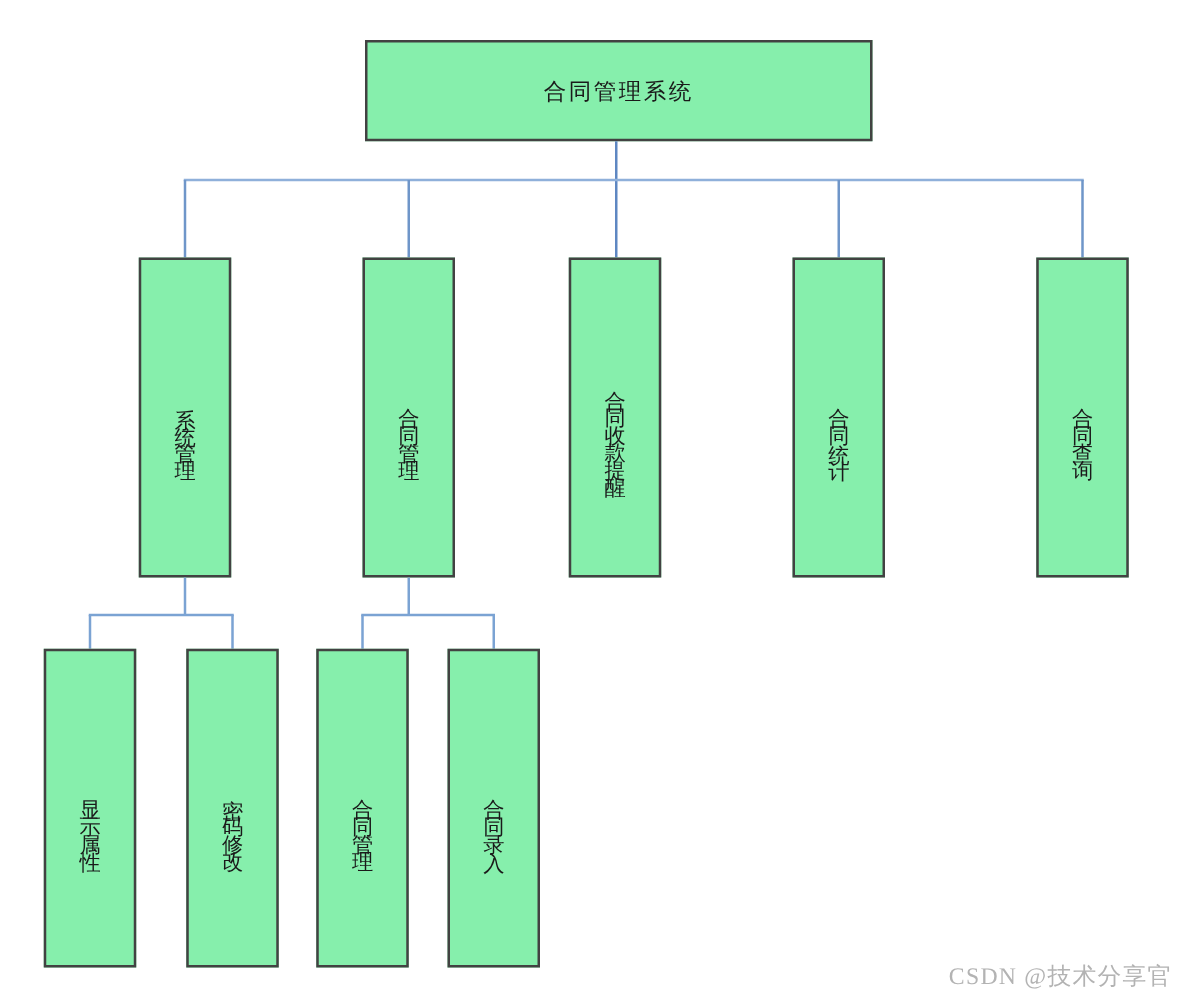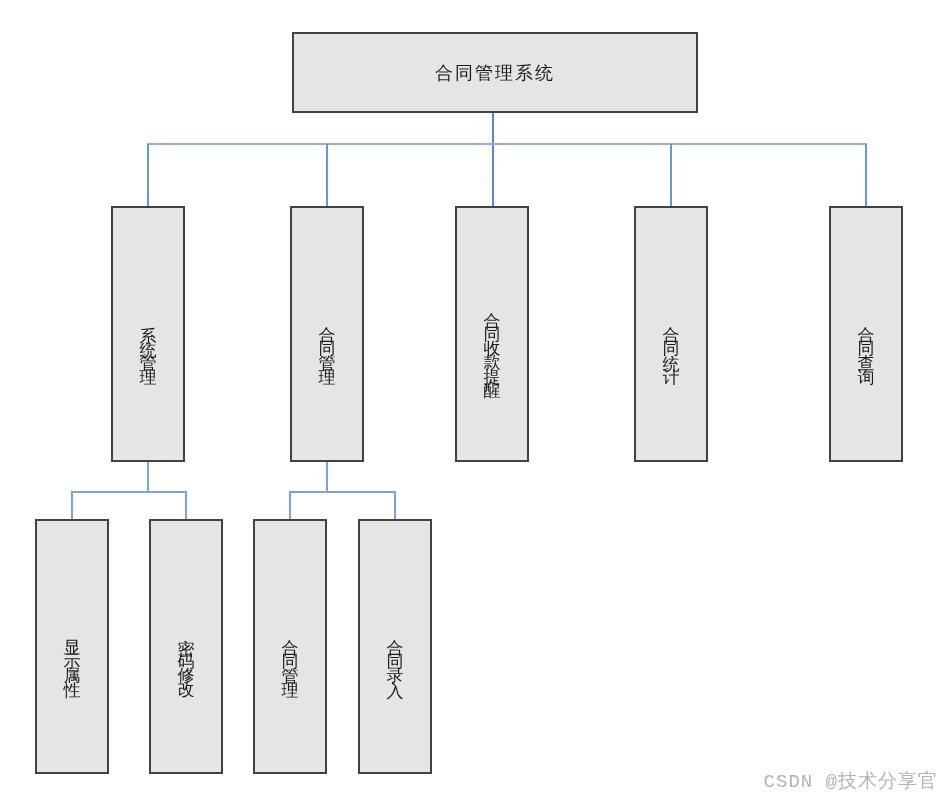--- a/index.html
+++ b/index.html
@@ -12,21 +12,21 @@
     width: 946px;
     height: 802px;
     background: #ffffff;
     overflow: hidden;
     font-family: "Liberation Serif", serif;
   }
   
   .node {
     position: absolute;
     box-sizing: border-box;
-    background: #e5e5e5;
+    background: #86efac;
     border: 2px solid #424242;
     display: flex;
     align-items: center;
     justify-content: center;
     color: #1a1a1a;
   }
   .root-node {
     left: 292px; top: 32px;
     width: 406px; height: 81px;
   }
@@ -50,21 +50,21 @@
   .cn { position: absolute; }
   .cn-trunk { background: #5e87c2; }
   .cn-h     { background: #8fb0da; }
   .cn-drop  { background: #6f96c9; }
   .cn-sub   { background: #7ba3d3; }
   
   .watermark {
     position: absolute;
     right: 8px;
     top: 768px;
-    font-family: Liberation Mono, monospace;
+    font-family: Liberation Serif, serif;
     font-size: 19px;
     color: #b3b3b3;
     letter-spacing: 1px;
     white-space: nowrap;
   }
 </style>
 </head>
 <body>
 
 <div class="canvas">

